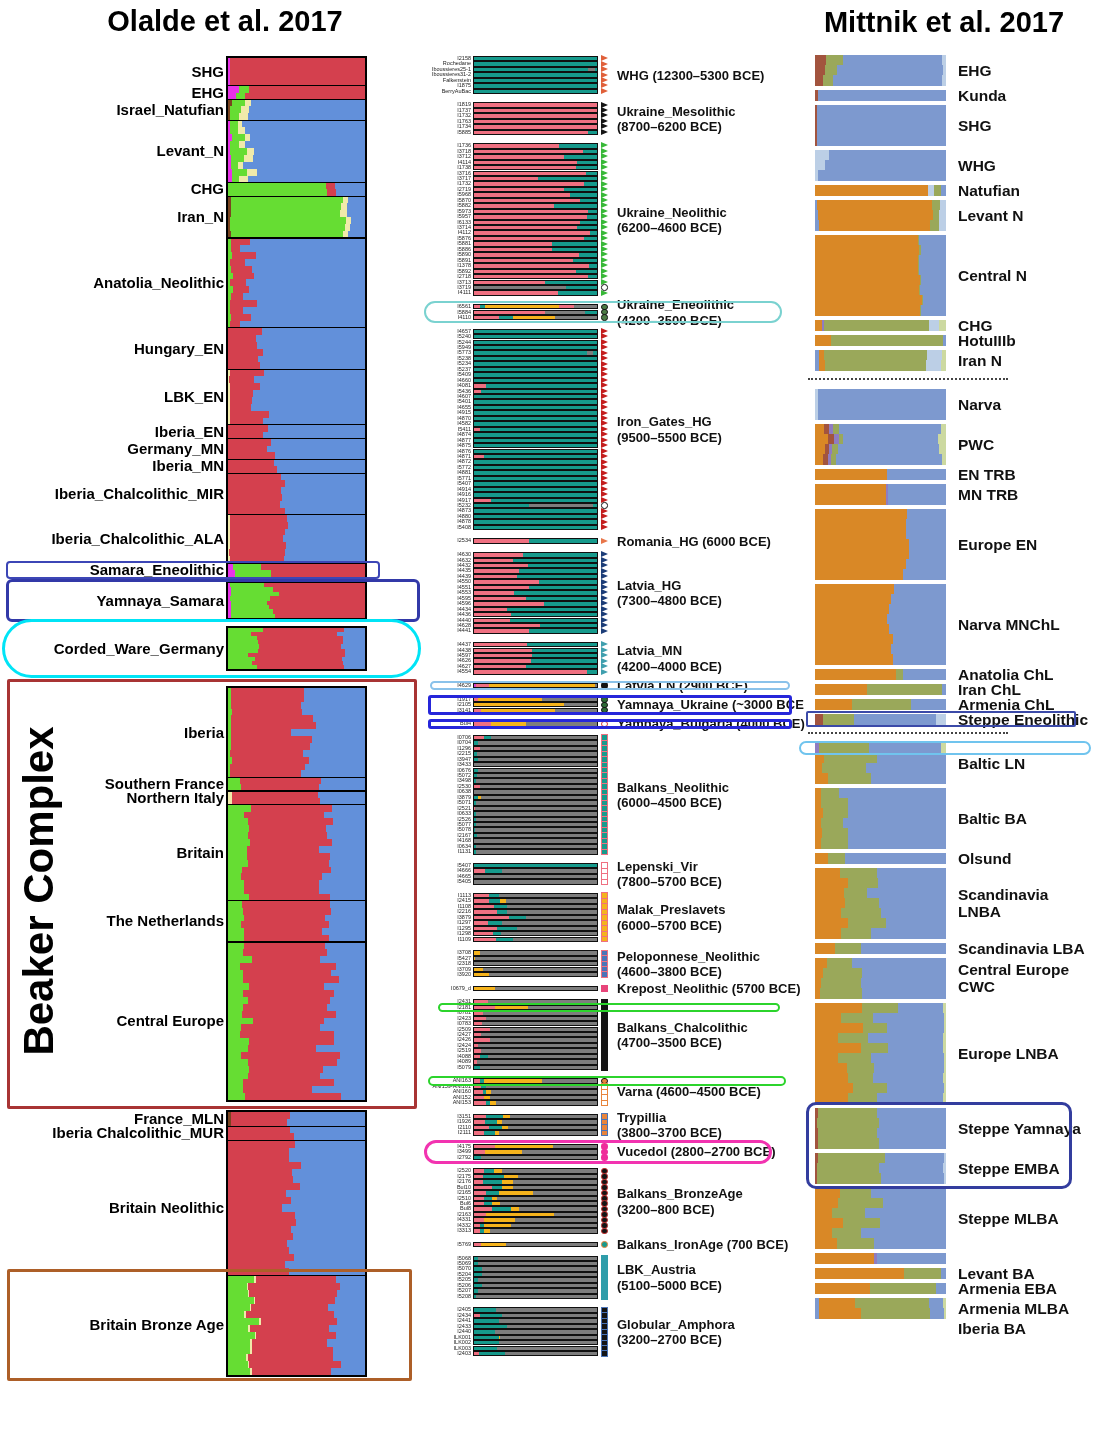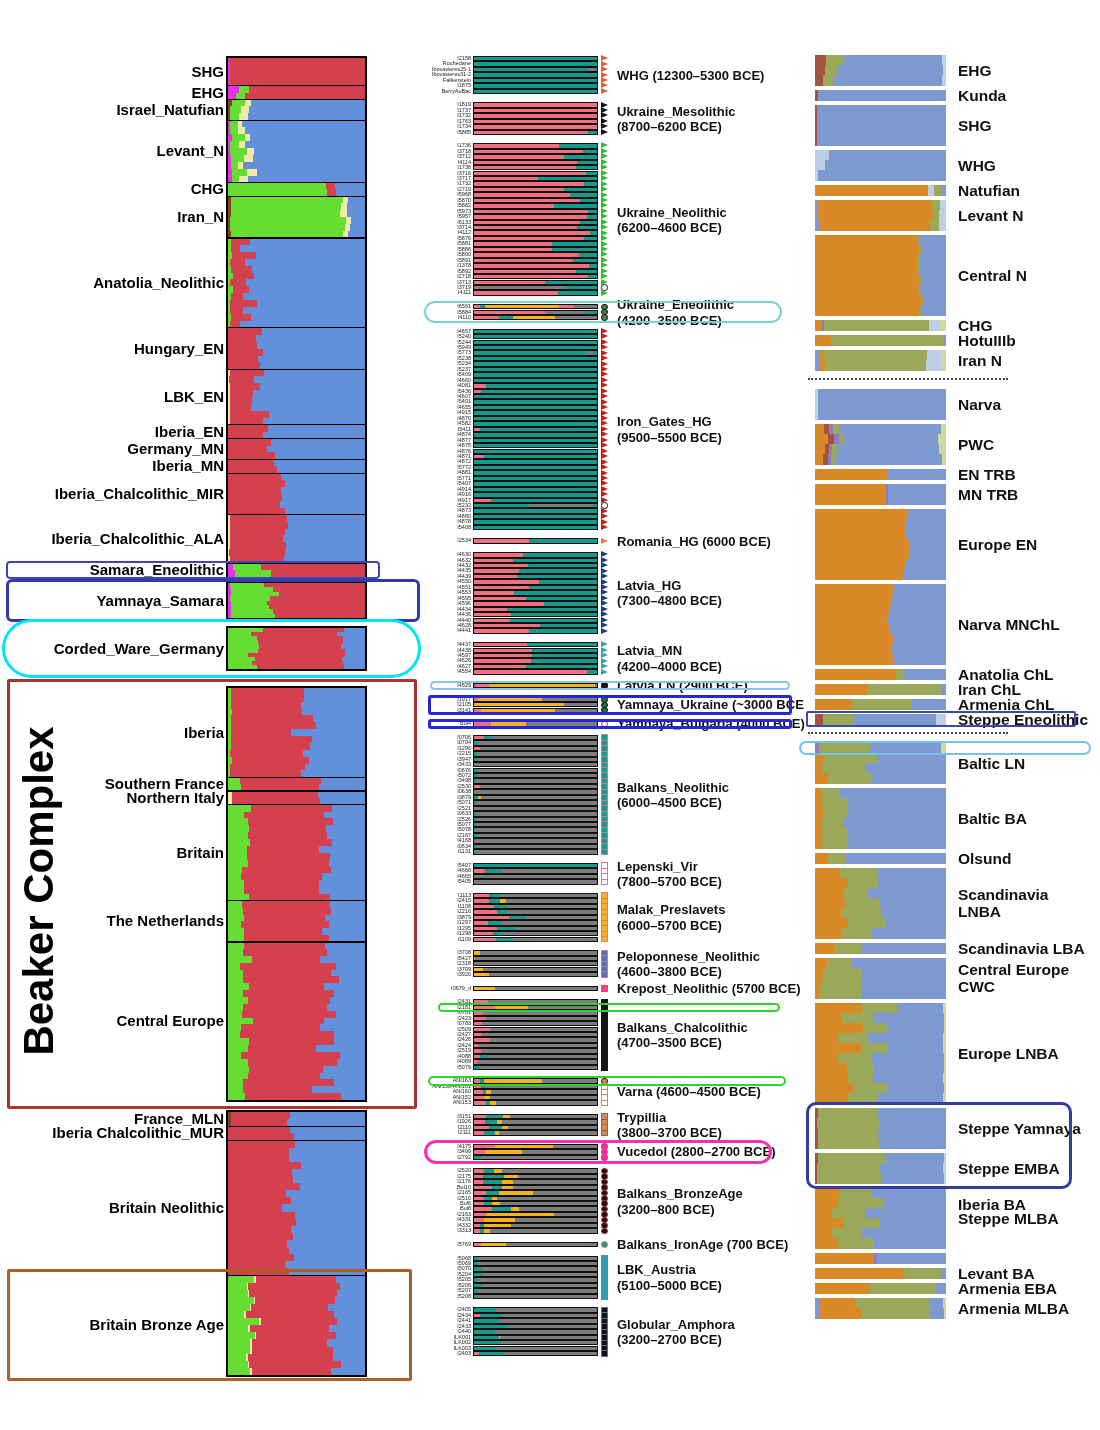--- a/index.html
+++ b/index.html
@@ -18,20 +18,22 @@
   .mk{position:absolute;}
   .anno{position:absolute;box-sizing:border-box;pointer-events:none;}
   .dots{position:absolute;border-top:2.5px dotted #444;}
   #beaker-label{position:absolute;font-weight:bold;font-size:42px;color:#000;text-align:center;
     transform:rotate(-90deg);transform-origin:center;}
 </style>
 </head>
 <body>
 
 <div id="canvas">
+  <div class="panel-title" style="left:60px;top:5px;width:330px;">Olalde et al. 2017</div>
+  <div class="panel-title" style="left:788px;top:6px;width:312px;">Mittnik et al. 2017</div>
   <div id="beaker-label" style="left:-172px;top:868px;width:420px;height:46px;">Beaker Complex</div>
   <div id="render-root">
       <div class="bar-row" style="left: 228px; top: 58px; width: 137px; height: 7.42px;">
         <div class="seg" style="background: rgb(232, 50, 232); width: 1.19773%;"></div>
         <div class="seg" style="background: rgb(212, 64, 78); width: 98.8023%;"></div>
       </div>
       <div class="bar-row" style="left: 228px; top: 64.92px; width: 137px; height: 7.42px;">
         <div class="seg" style="background: rgb(232, 50, 232); width: 1.19089%;"></div>
         <div class="seg" style="background: rgb(212, 64, 78); width: 98.8091%;"></div>
       </div>
@@ -2973,21 +2975,21 @@
         <div class="seg" style="background: rgb(125, 153, 207); width: 54.6506%;"></div>
       </div>
       <div class="glabel-right" style="left: 958px; top: 1209.5px;">
         <div>Steppe MLBA</div>
       </div>
       <div class="bar-row" style="left: 815px; top: 1253px; width: 131px; height: 10.5px;">
         <div class="seg" style="background: rgb(217, 136, 38); width: 45%;"></div>
         <div class="seg" style="background: rgb(143, 124, 192); width: 2%;"></div>
         <div class="seg" style="background: rgb(125, 153, 207); width: 53%;"></div>
       </div>
-      <div class="glabel-right" style="left: 958px; top: 1196px;">
+      <div class="glabel-right" style="left: 958px; top: 1320px;">
         <div>Iberia BA</div>
       </div>
       <div class="bar-row" style="left: 815px; top: 1268px; width: 131px; height: 10.5px;">
         <div class="seg" style="background: rgb(217, 136, 38); width: 68%;"></div>
         <div class="seg" style="background: rgb(154, 168, 90); width: 28%;"></div>
         <div class="seg" style="background: rgb(125, 153, 207); width: 4%;"></div>
       </div>
       <div class="glabel-right" style="left: 958px; top: 1264.5px;">
         <div>Levant BA</div>
       </div>

